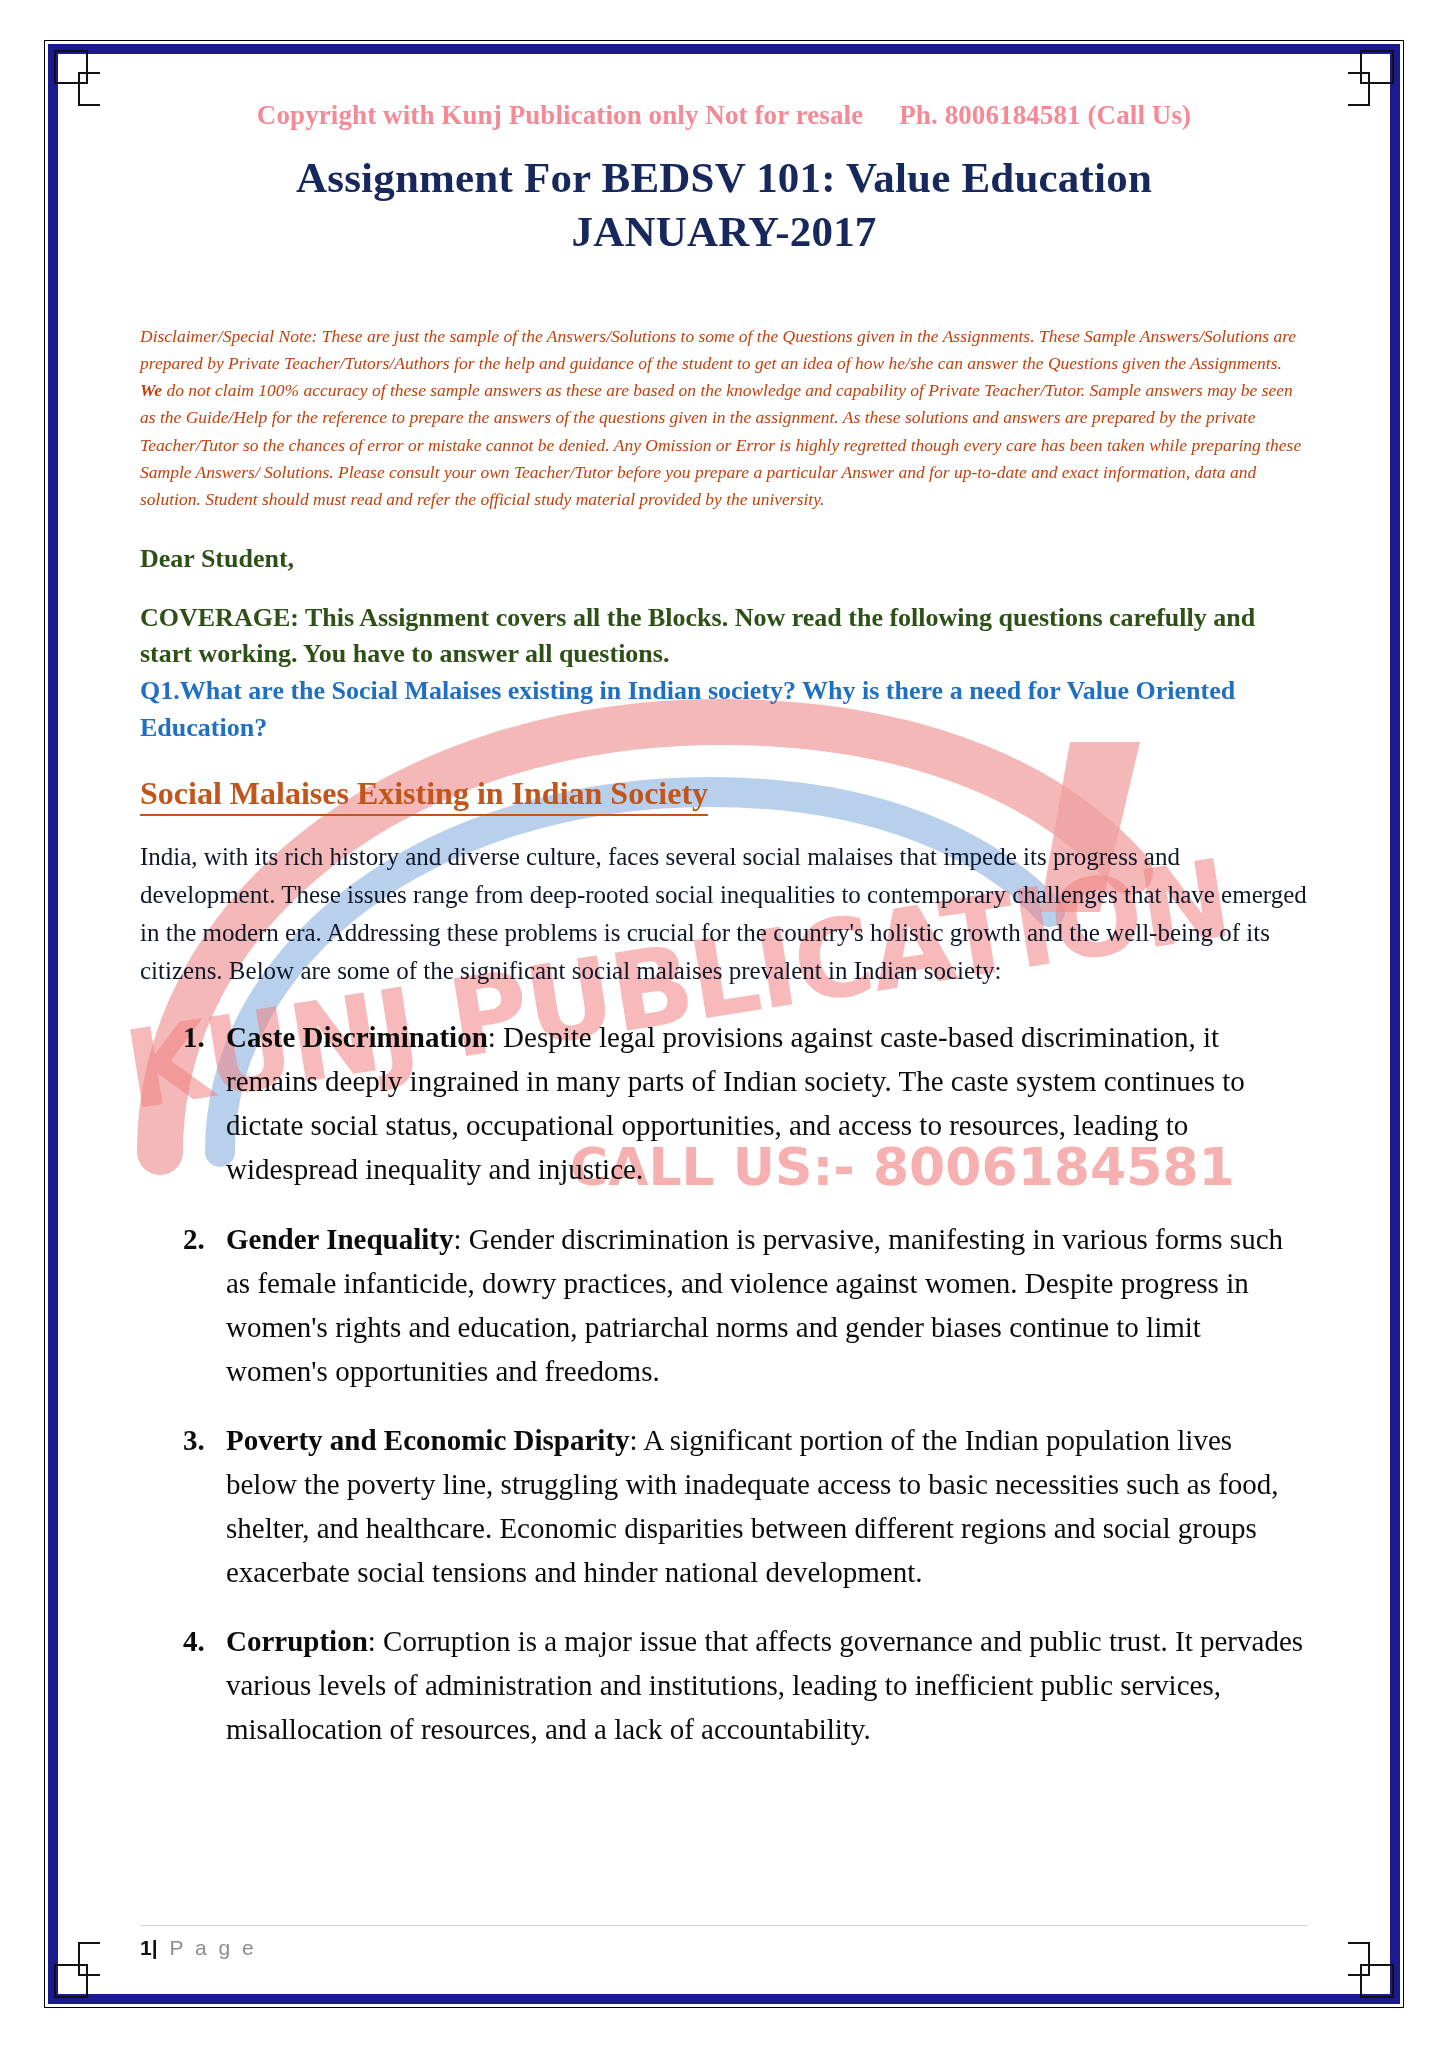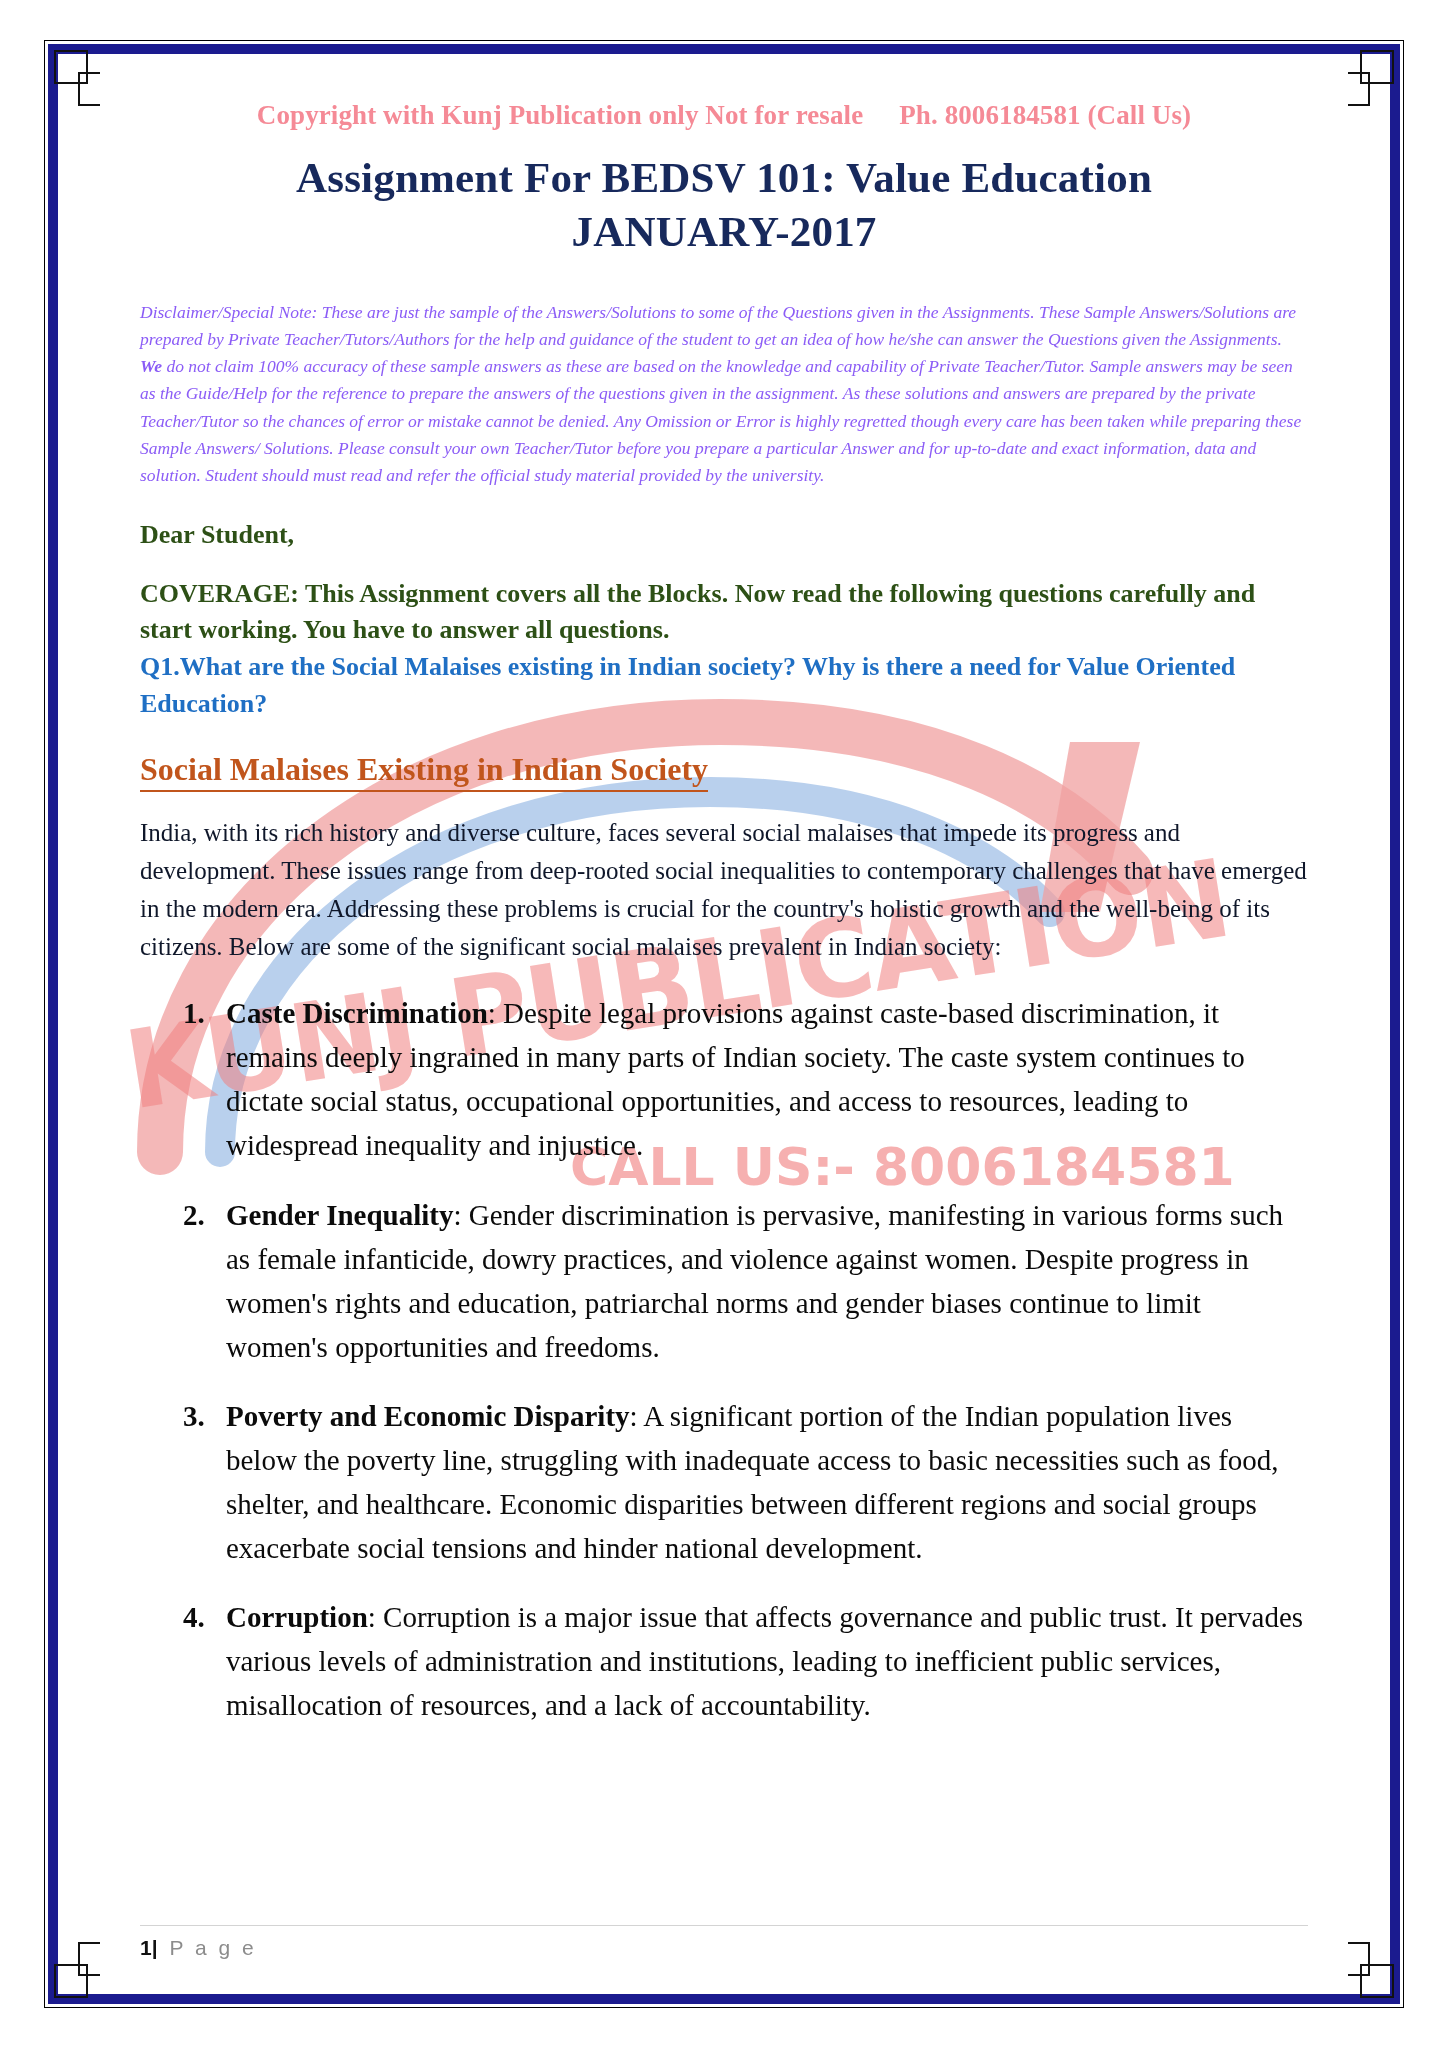--- a/index.html
+++ b/index.html
@@ -133,25 +133,25 @@
     font-weight: 700;
     font-size: 43px;
     line-height: 1.25;
     margin-top: 20px;
     letter-spacing: 0.2px;
   }
   .doc-title .l2 { display: block; }
 
   
   .disclaimer {
-    margin-top: 40px;
+    margin-top: 64px;
     font-style: italic;
     font-size: 17.5px;
     line-height: 1.56;
-    color: #8b5cf6;
+    color: #c2410c;
     text-align: left;
   }
   .disclaimer b { font-weight: 700; font-style: italic; }
 
   
   .greet {
     margin-top: 30px;
     color: #2d5016;
     font-weight: 700;
     font-size: 26px;

